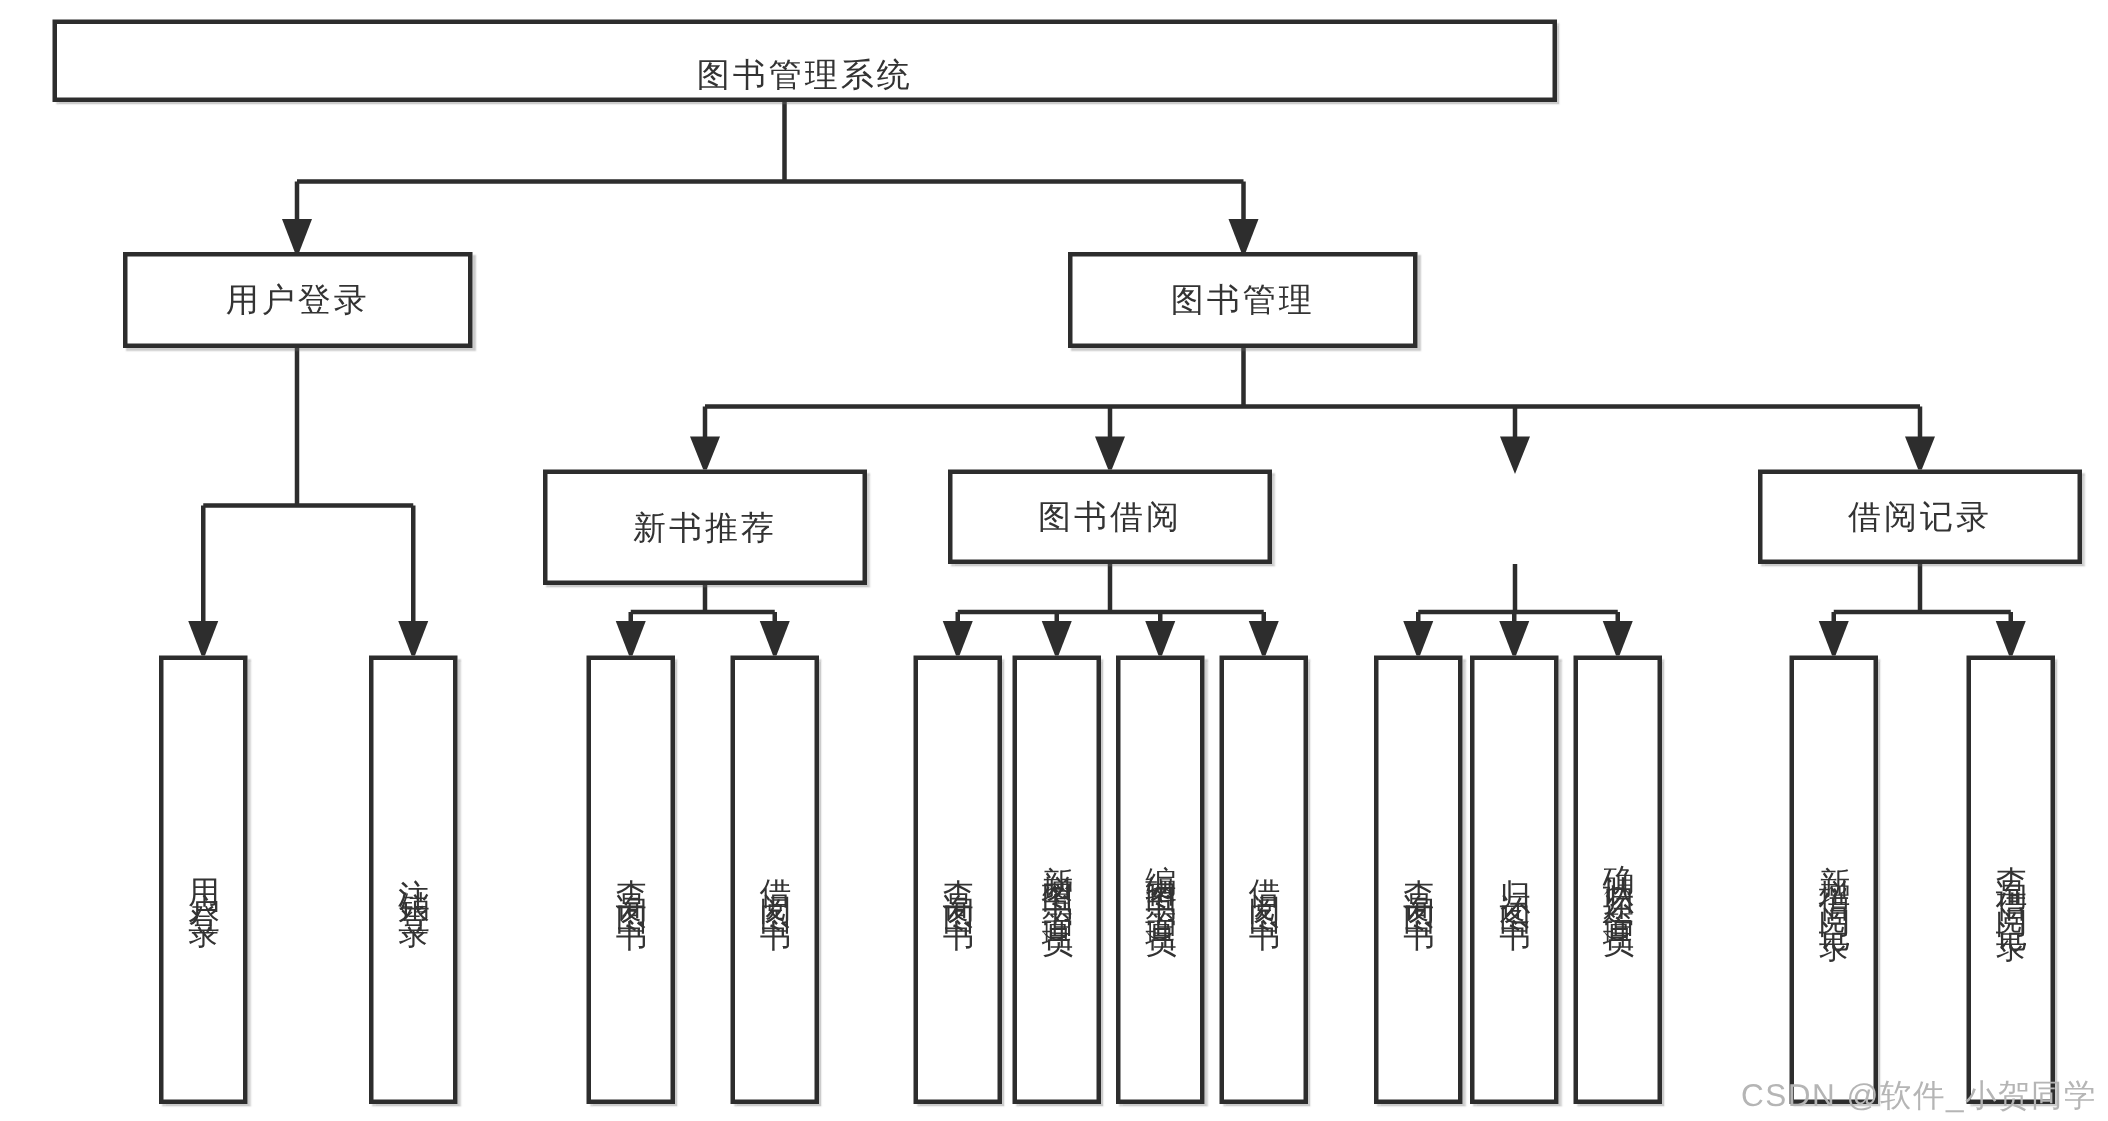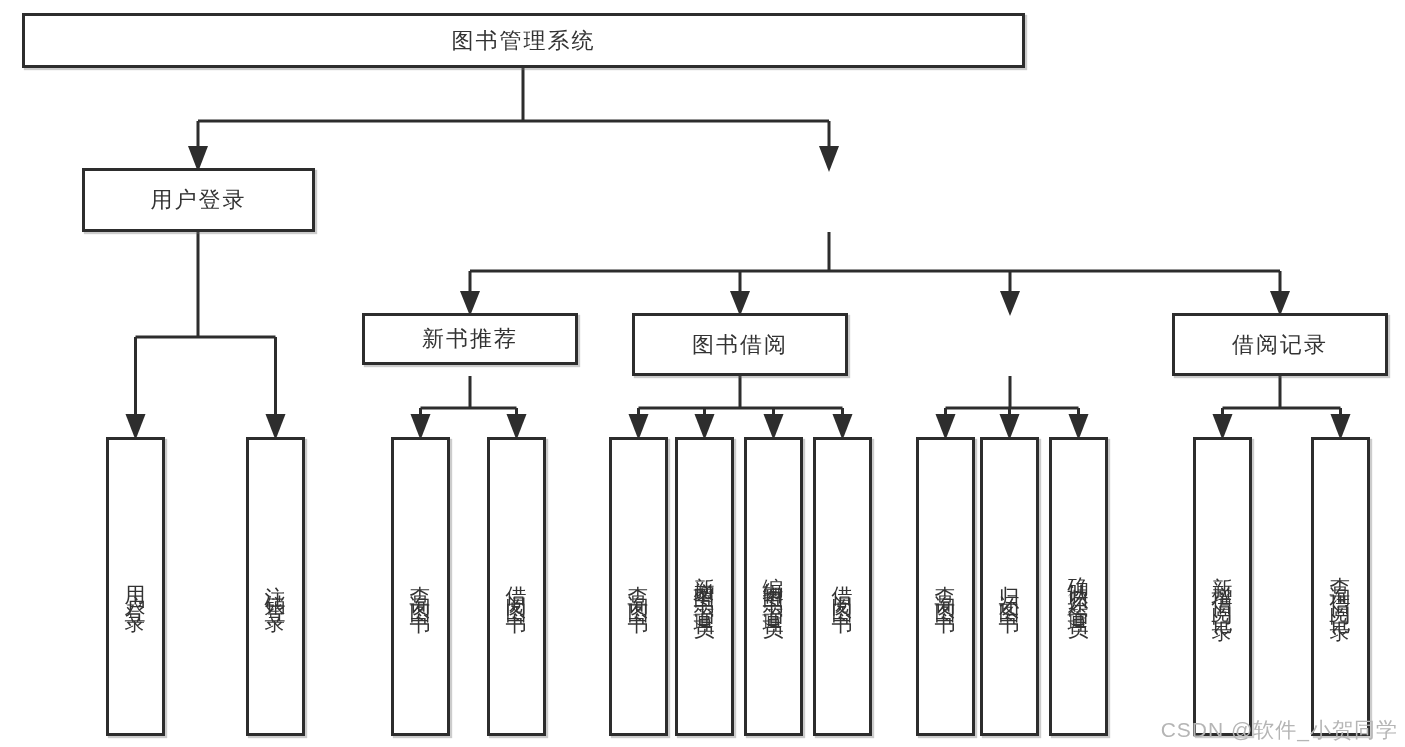--- a/index.html
+++ b/index.html
@@ -76,29 +76,32 @@
       <polygon points="763.5,414 783.5,414 773.5,440"></polygon>
       <polygon points="832.5,414 852.5,414 842.5,440"></polygon>
       <polygon points="935.5,414 955.5,414 945.5,440"></polygon>
       <polygon points="999.5,414 1019.5,414 1009.5,440"></polygon>
       <polygon points="1068.5,414 1088.5,414 1078.5,440"></polygon>
       <polygon points="1212.5,414 1232.5,414 1222.5,440"></polygon>
       <polygon points="1330.5,414 1350.5,414 1340.5,440"></polygon>
     </g>
   </svg>
 
-  <div class="node" style="left:22px; top:13px; width:1003px; height:55px;">
+  <div class="node" style="left:35px; top:13px; width:1003px; height:55px;align-items:flex-end;">
     <span class="h-label">图书管理系统</span>
   </div>
 
   <div class="node" style="left:82px; top:168px; width:233px; height:64px;">
     <span class="h-label">用户登录</span>
   </div>
+  <div class="node" style="left:712px; top:168px; width:233px; height:64px;">
+    <span class="h-label">图书管理</span>
+  </div>
 
-  <div class="node" style="left:362px; top:313px; width:216px; height:52px;">
+  <div class="node" style="left:362px; top:313px; width:216px; height:77px;">
     <span class="h-label">新书推荐</span>
   </div>
   <div class="node" style="left:632px; top:313px; width:216px; height:63px;text-align:center;">
     <span class="h-label">图书借阅</span>
   </div>
   <div class="node" style="left:1172px; top:313px; width:216px; height:63px;">
     <span class="h-label">借阅记录</span>
   </div>
 
   <div class="node" style="left:106px; top:437px; width:59px; height:299px;">

